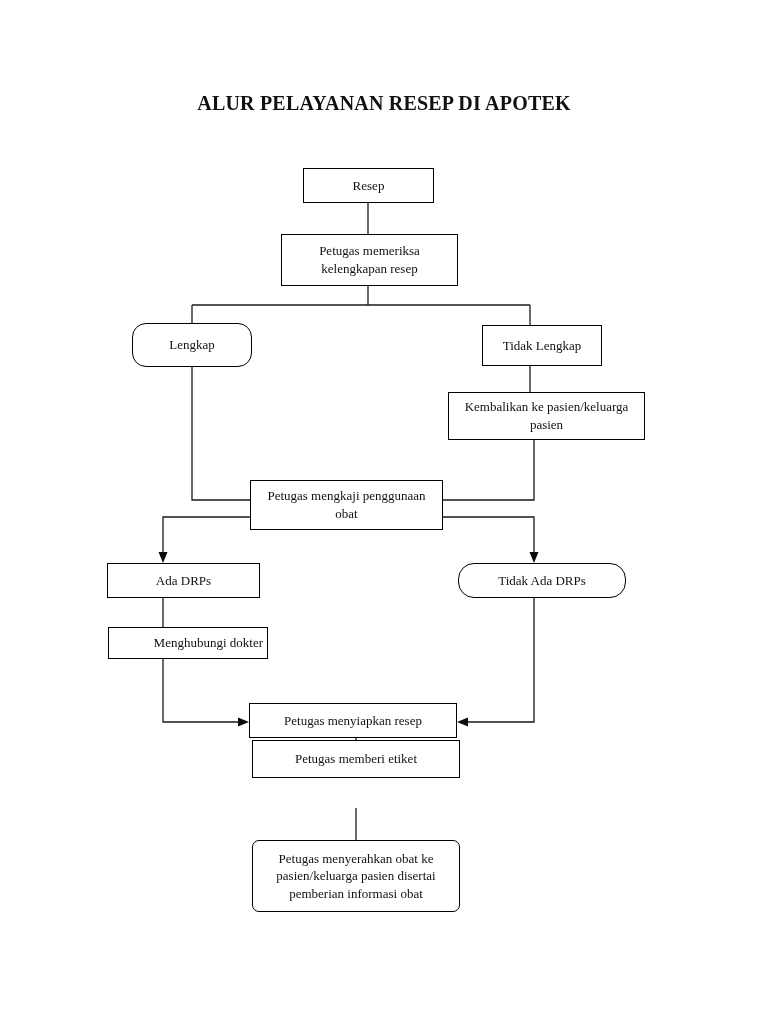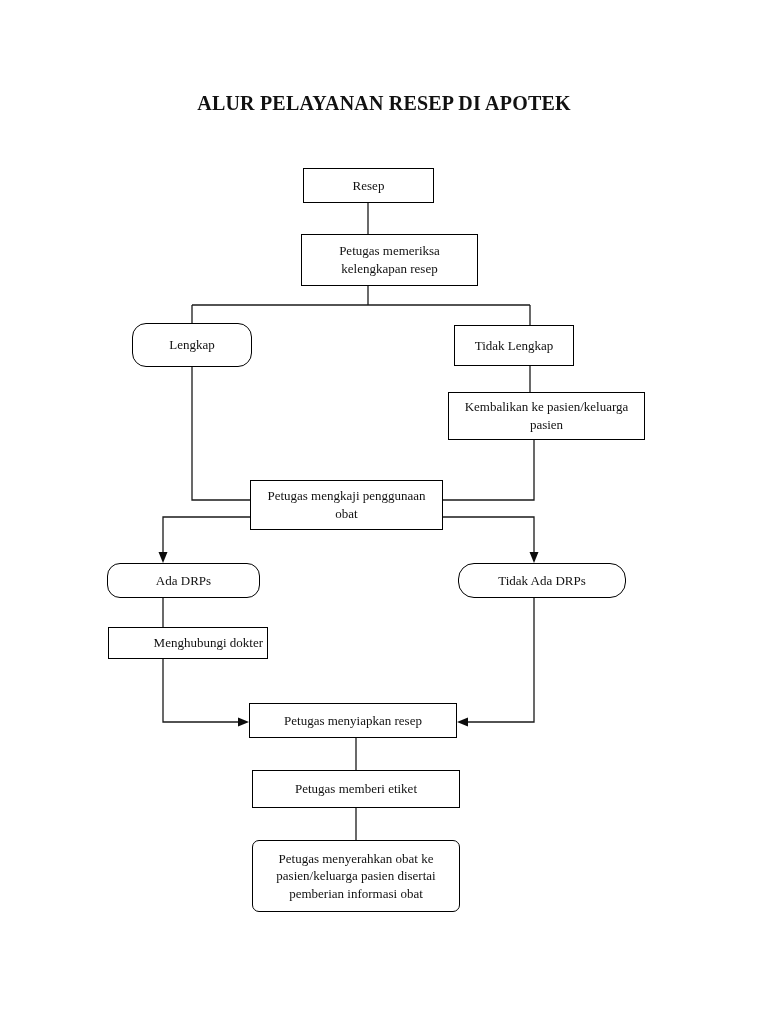--- a/index.html
+++ b/index.html
@@ -98,57 +98,57 @@
 
     <line x1="356" y1="738" x2="356" y2="770"></line>
 
     <line x1="356" y1="808" x2="356" y2="840"></line>
   </svg>
 
   <div class="node" style="left:303px; top:168px; width:131px; height:35px;">
     <span>Resep</span>
   </div>
 
-  <div class="node" style="left:281px; top:234px; width:177px; height:52px;margin-left:20px;">
+  <div class="node" style="left:281px; top:234px; width:177px; height:52px;">
     <span>Petugas memeriksa kelengkapan resep</span>
   </div>
 
   <div class="node" style="left:132px; top:323px; width:120px; height:44px;border-radius:14px;">
     <span>Lengkap</span>
   </div>
 
-  <div class="node" style="left:454px; top:325px; width:120px; height:41px;">
+  <div class="node" style="left:482px; top:325px; width:120px; height:41px;">
     <span>Tidak Lengkap</span>
   </div>
 
   <div class="node" style="left:448px; top:392px; width:197px; height:48px;">
     <span>Kembalikan ke pasien/keluarga pasien</span>
   </div>
 
   <div class="node" style="left:250px; top:480px; width:193px; height:50px;justify-content:center;">
     <span>Petugas mengkaji penggunaan obat</span>
   </div>
 
-  <div class="node" style="left:107px; top:563px; width:153px; height:35px;border-radius:13px;">
+  <div class="node" style="left:107px; top:563px; width:153px; height:35px;">
     <span>Ada DRPs</span>
   </div>
 
   <div class="node" style="left:458px; top:563px; width:168px; height:35px;border-radius:16px;">
     <span>Tidak Ada DRPs</span>
   </div>
 
   <div class="node" style="left:108px; top:627px; width:160px; height:32px;text-align:right;">
     <span>Menghubungi dokter</span>
   </div>
 
   <div class="node" style="left:249px; top:703px; width:208px; height:35px;">
     <span>Petugas menyiapkan resep</span>
   </div>
 
-  <div class="node" style="left:252px; top:770px; width:208px; height:38px;">
+  <div class="node" style="left:252px; top:740px; width:208px; height:38px;">
     <span>Petugas memberi etiket</span>
   </div>
 
   <div class="node" style="left:252px; top:840px; width:208px; height:72px;border-radius:7px;">
     <span>Petugas menyerahkan obat ke pasien/keluarga pasien disertai pemberian informasi obat</span>
   </div>
 
 </div>
 
 </body></html>

